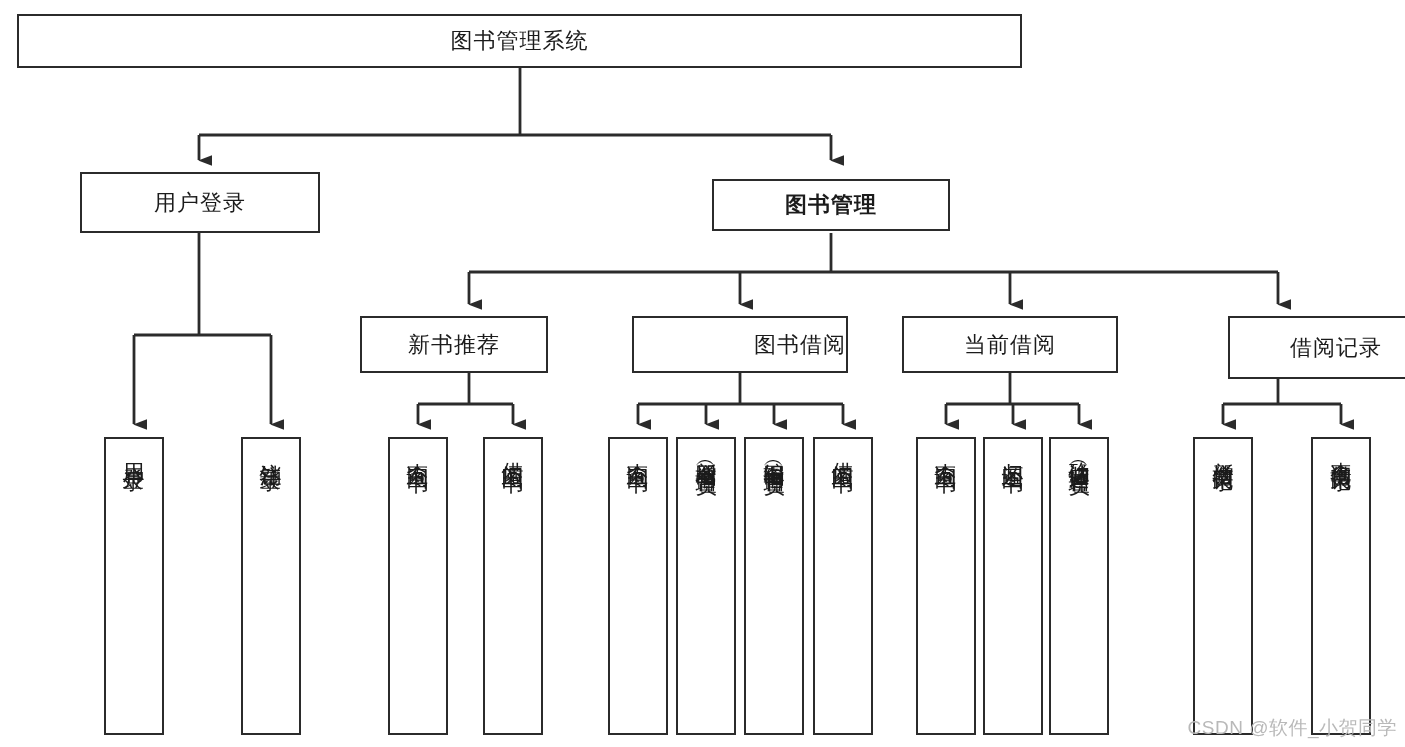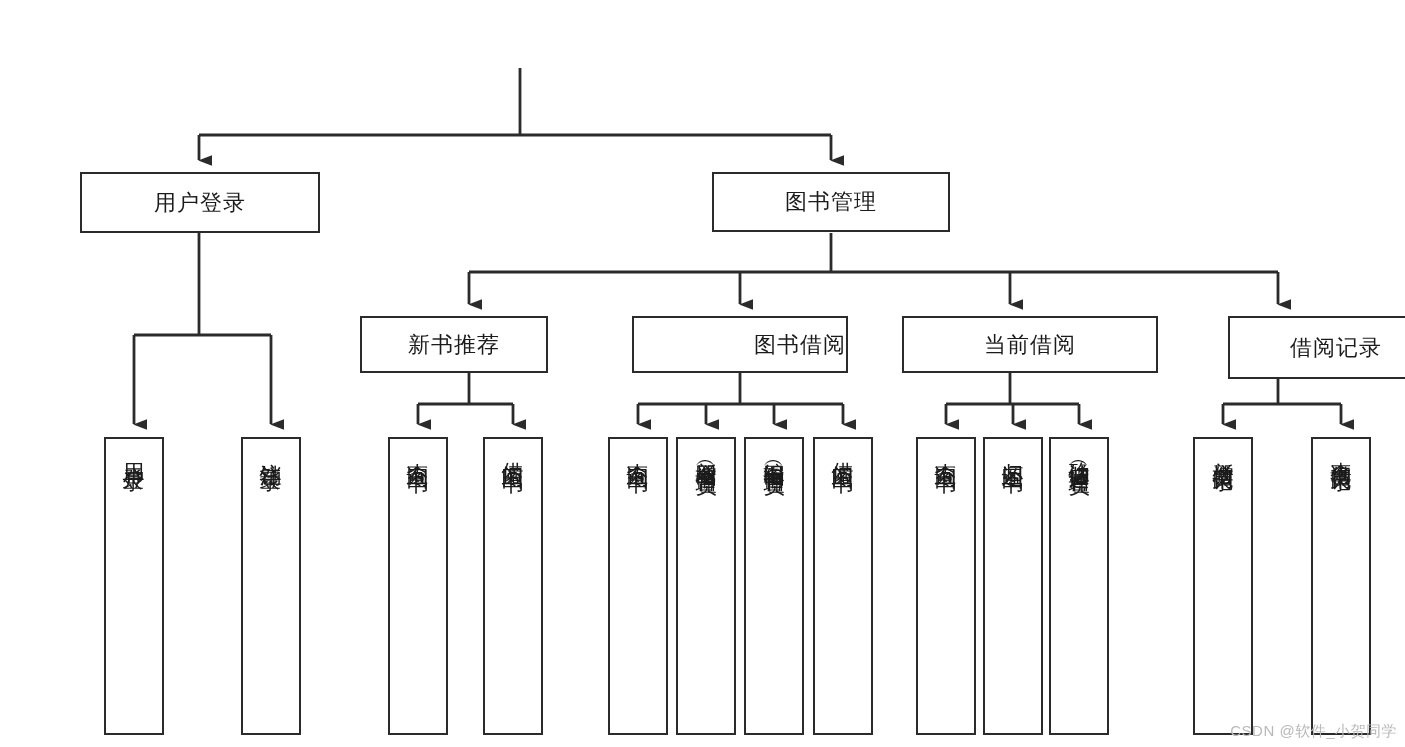--- a/index.html
+++ b/index.html
@@ -4,21 +4,21 @@
 <style>
   html,body{margin:0;padding:0;background:#ffffff;}
   body{width:1405px;height:747px;overflow:hidden;font-family:"Liberation Sans","DejaVu Sans",sans-serif;}
   #canvas{position:relative;width:1405px;height:747px;background:#ffffff;}
   svg#wires{position:absolute;left:0;top:0;width:1405px;height:747px;}
   .node{position:absolute;box-sizing:border-box;background:#ffffff;border:2.5px solid #2b2b2b;display:flex;align-items:center;justify-content:center;color:#1b1b1b;}
   .node.horiz{font-size:22px;letter-spacing:1px;}
   .node.vert{writing-mode:vertical-rl;text-orientation:upright;font-size:22px;letter-spacing:3px;padding-top:6px;line-height:1.05;justify-content:flex-start;align-items:center;}
   .node.vert.tall{font-size:21px;letter-spacing:2px;}
   .lbl{white-space:pre;}
-  #watermark{position:absolute;right:8px;bottom:6px;font-size:15px;color:#b9b9b9;letter-spacing:.5px;white-space:nowrap;}
+  #watermark{position:absolute;right:8px;bottom:6px;font-size:19px;color:#b9b9b9;letter-spacing:.5px;white-space:nowrap;}
 </style>
 </head>
 <body>
 
 <div id="canvas">
 
   <svg id="wires" viewBox="0 0 1405 747">
     <defs>
       <marker id="arrow" viewBox="0 0 12 14" refX="5.5" refY="13.2" markerWidth="12" markerHeight="14" orient="auto-start-reverse" markerUnits="userSpaceOnUse">
         <path d="M0.8 0 L11.2 0 L6 14 Z" fill="#2b2b2b"></path>
@@ -61,35 +61,38 @@
       <path d="M1013 404 L1013 424" marker-end="url(#arrow)"></path>
       <path d="M1079 404 L1079 424" marker-end="url(#arrow)"></path>
 
       <path d="M1278 373 L1278 404"></path>
       <path d="M1223 404 L1341 404"></path>
       <path d="M1223 404 L1223 424" marker-end="url(#arrow)"></path>
       <path d="M1341 404 L1341 424" marker-end="url(#arrow)"></path>
     </g>
   </svg>
 
+  <div class="node horiz" style="left:17px;top:14px;width:1005px;height:54px;">
+    <span class="lbl">图书管理系统</span>
+  </div>
 
   <div class="node horiz" style="left:80px;top:172px;width:240px;height:61px;">
     <span class="lbl">用户登录</span>
   </div>
-  <div class="node horiz" style="left:712px;top:172px;width:238px;height:60px;">
+  <div class="node horiz" style="left:712px;top:179px;width:238px;height:52px;font-weight:bold;">
     <span class="lbl">图书管理</span>
   </div>
 
   <div class="node horiz" style="left:360px;top:316px;width:188px;height:57px;">
     <span class="lbl">新书推荐</span>
   </div>
   <div class="node horiz" style="left:632px;top:316px;width:216px;height:57px;justify-content:flex-end;">
     <span class="lbl">图书借阅</span>
   </div>
-  <div class="node horiz" style="left:902px;top:316px;width:256px;height:57px;">
+  <div class="node horiz" style="left:902px;top:316px;width:216px;height:57px;">
     <span class="lbl">当前借阅</span>
   </div>
   <div class="node horiz" style="left:1228px;top:316px;width:216px;height:63px;">
     <span class="lbl">借阅记录</span>
   </div>
 
   <div class="node vert" style="left:104px;top:437px;width:60px;height:298px;">
     <span class="lbl">用户登录</span>
   </div>
   <div class="node vert" style="left:241px;top:437px;width:60px;height:298px;">

